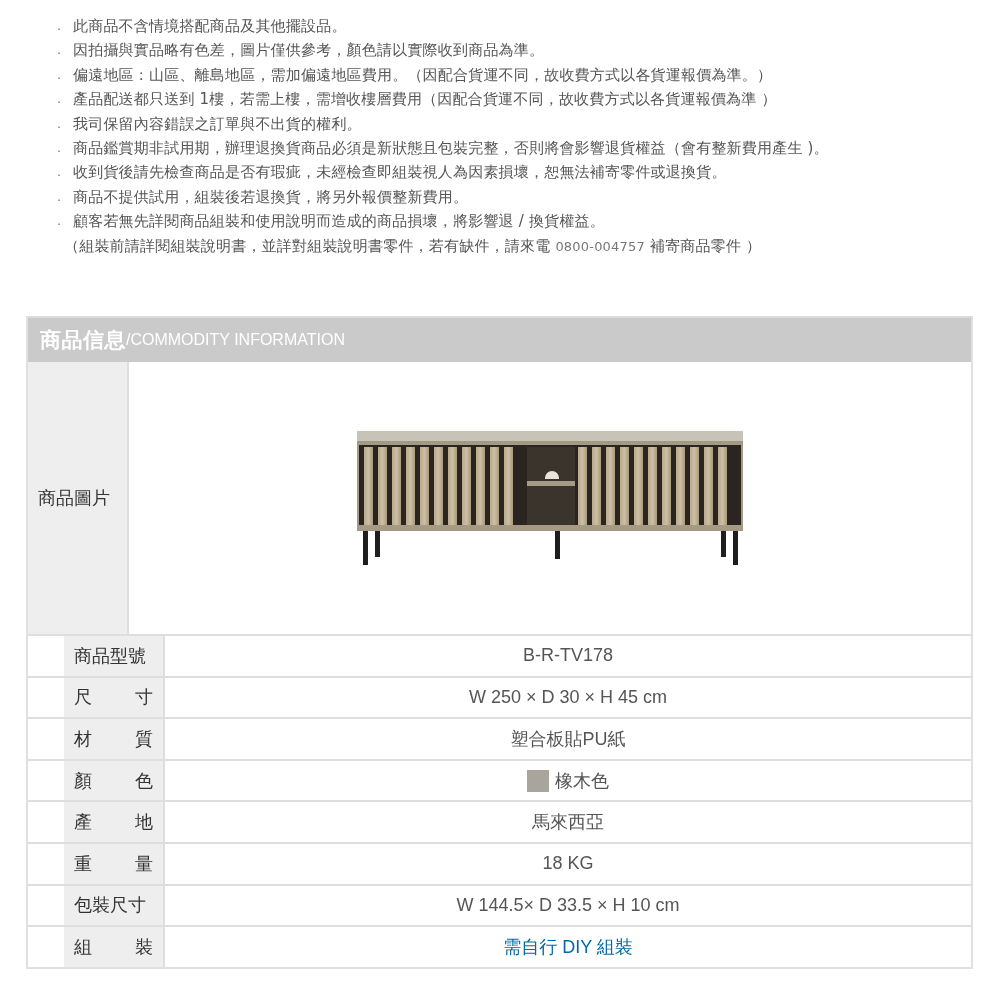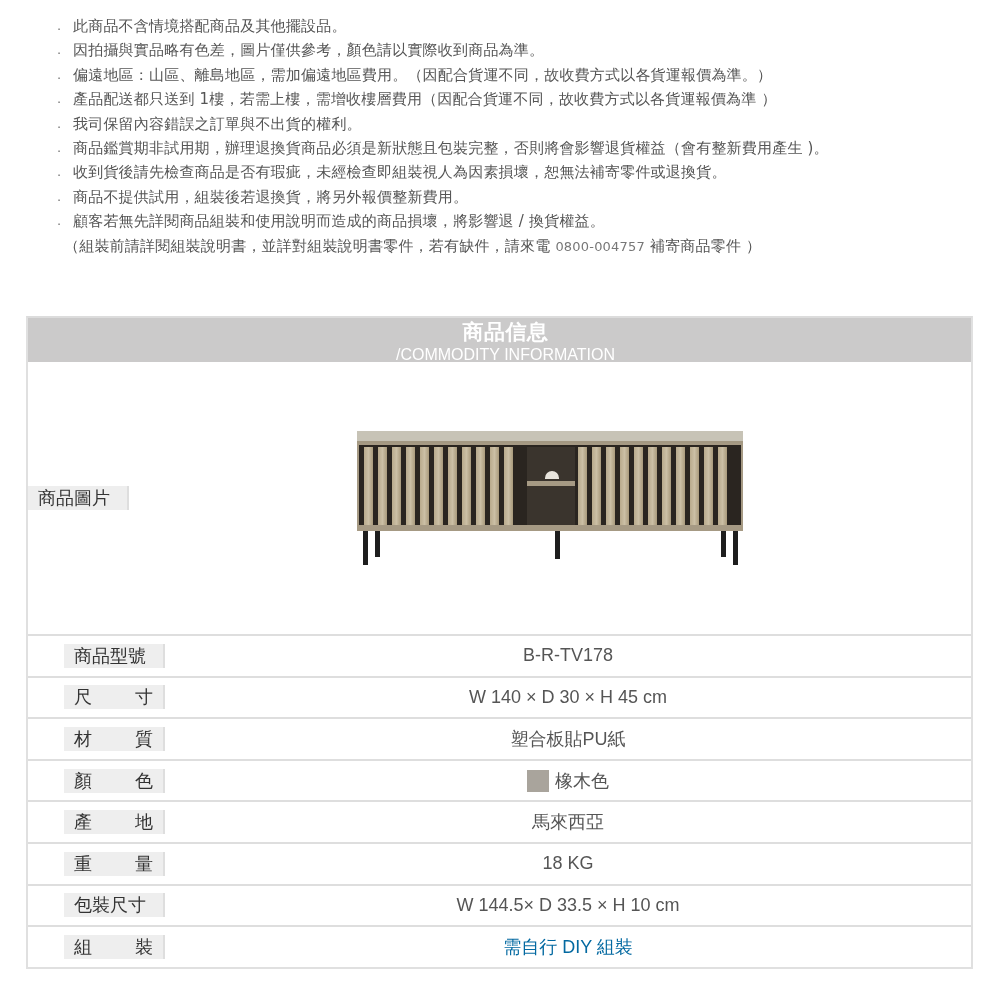--- a/index.html
+++ b/index.html
@@ -8,25 +8,25 @@
 
   .notes { position: absolute; left: 54px; top: 14px; width: 930px; }
   .notes-title { font-size: 15px; color: #555; height: 24px; line-height: 24px; }
   .notes ul { list-style: none; }
   .notes li { font-size: 15px; line-height: 24.4px; height: 24.4px; white-space: nowrap; color: #555; position: relative; padding-left: 19px; letter-spacing: 0.2px; }
   .notes li .dot { position: absolute; left: 3px; top: 0; color: #777; font-size: 13px; }
   .notes .footer-note { font-size: 15px; line-height: 24px; color: #555; white-space: nowrap; margin-left: 10px; letter-spacing: 0.2px; }
   .notes .footer-note .num { font-size: 13px; color: #777; }
 
   .table-wrap { position: absolute; left: 26px; top: 316px; width: 947px; border: 2px solid #e0e0e0; border-top: 2px solid #dcdcdc; }
-  .tbl-header { height: 44px; background: #cbcaca; display: flex; align-items: center; padding-left: 12px; flex-direction: column; }
+  .tbl-header { height: 44px; background: #cbcaca; display: flex; align-items: center; padding-left: 12px; }
   .tbl-header .zh { color: #ffffff; font-weight: bold; font-size: 21px; letter-spacing: 0.5px; }
   .tbl-header .en { color: #ffffff; font-size: 16px; font-family: "Liberation Sans", sans-serif; }
 
-  .row { display: flex; border-top: 2px solid #dedede; align-items: center; }
+  .row { display: flex; border-top: 2px solid #dedede; }
   .row:first-of-type { border-top: none; }
   .cell-label { width: 101px; background: #eeeeee; border-right: 2px solid #dedede; display: flex; align-items: center; padding: 0 10px; font-size: 18px; color: #333333; }
   .cell-label.spread { justify-content: space-between; }
   .cell-value { flex: 1; display: flex; align-items: center; justify-content: center; font-size: 18px; color: #555555; font-family: "Liberation Sans", sans-serif; }
   .row.std { height: 41.6px; padding-left: 36px; }
   .row.image-row { height: 272px; border-top: none; }
 
   .swatch { display: inline-block; width: 22px; height: 22px; margin-right: 6px; vertical-align: middle; }
   .diy { color: #0369a1; }
 
@@ -119,21 +119,21 @@
     <div class="cell-label">
         <span>商品型號</span>
       </div>
     <div class="cell-value">B-R-TV178</div>
   </div>
   <div class="row std">
     <div class="cell-label spread">
         <span>尺</span>
         <span>寸</span>
       </div>
-    <div class="cell-value">W 140 × D 30 × H 45 cm</div>
+    <div class="cell-value">W 250 × D 30 × H 45 cm</div>
   </div>
   <div class="row std">
     <div class="cell-label spread">
         <span>材</span>
         <span>質</span>
       </div>
     <div class="cell-value">塑合板貼PU紙</div>
   </div>
   <div class="row std">
     <div class="cell-label spread">

